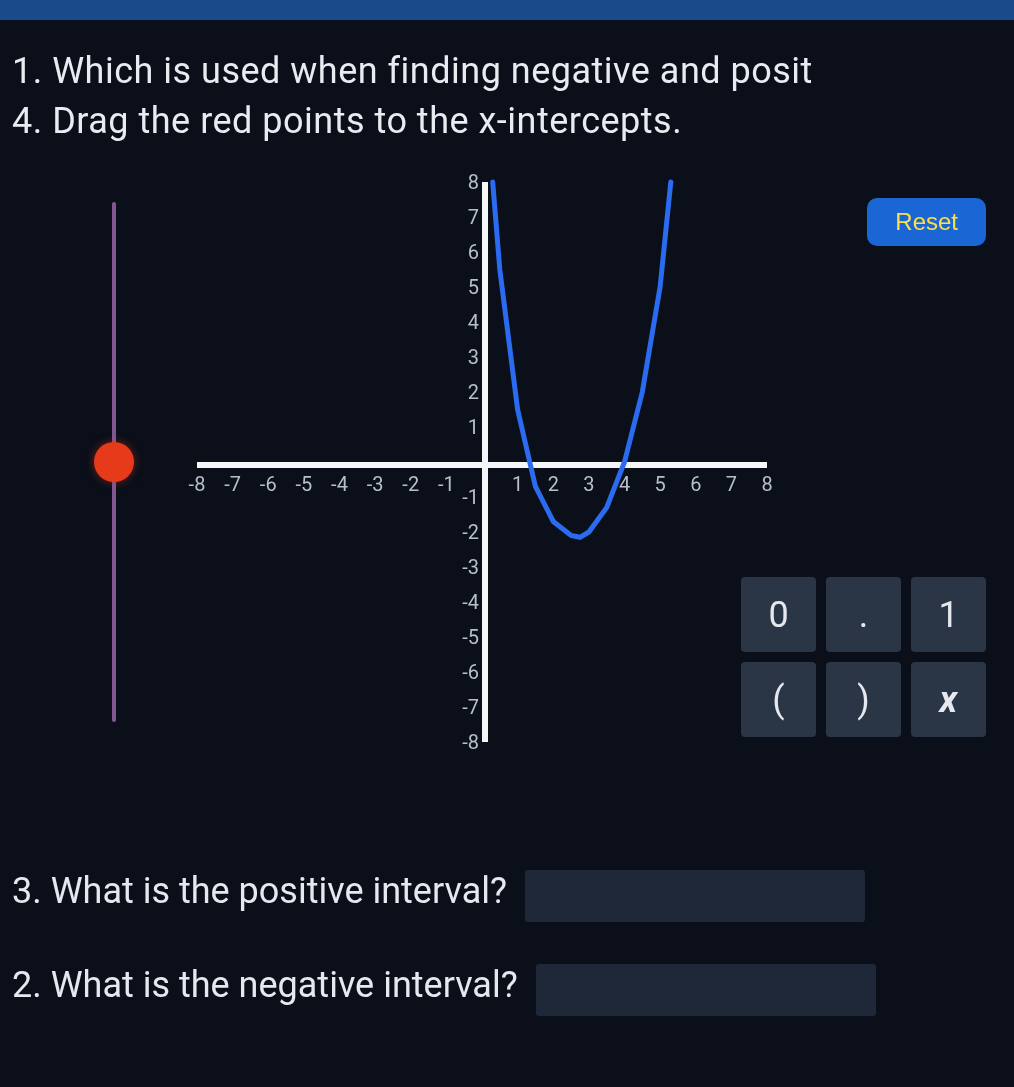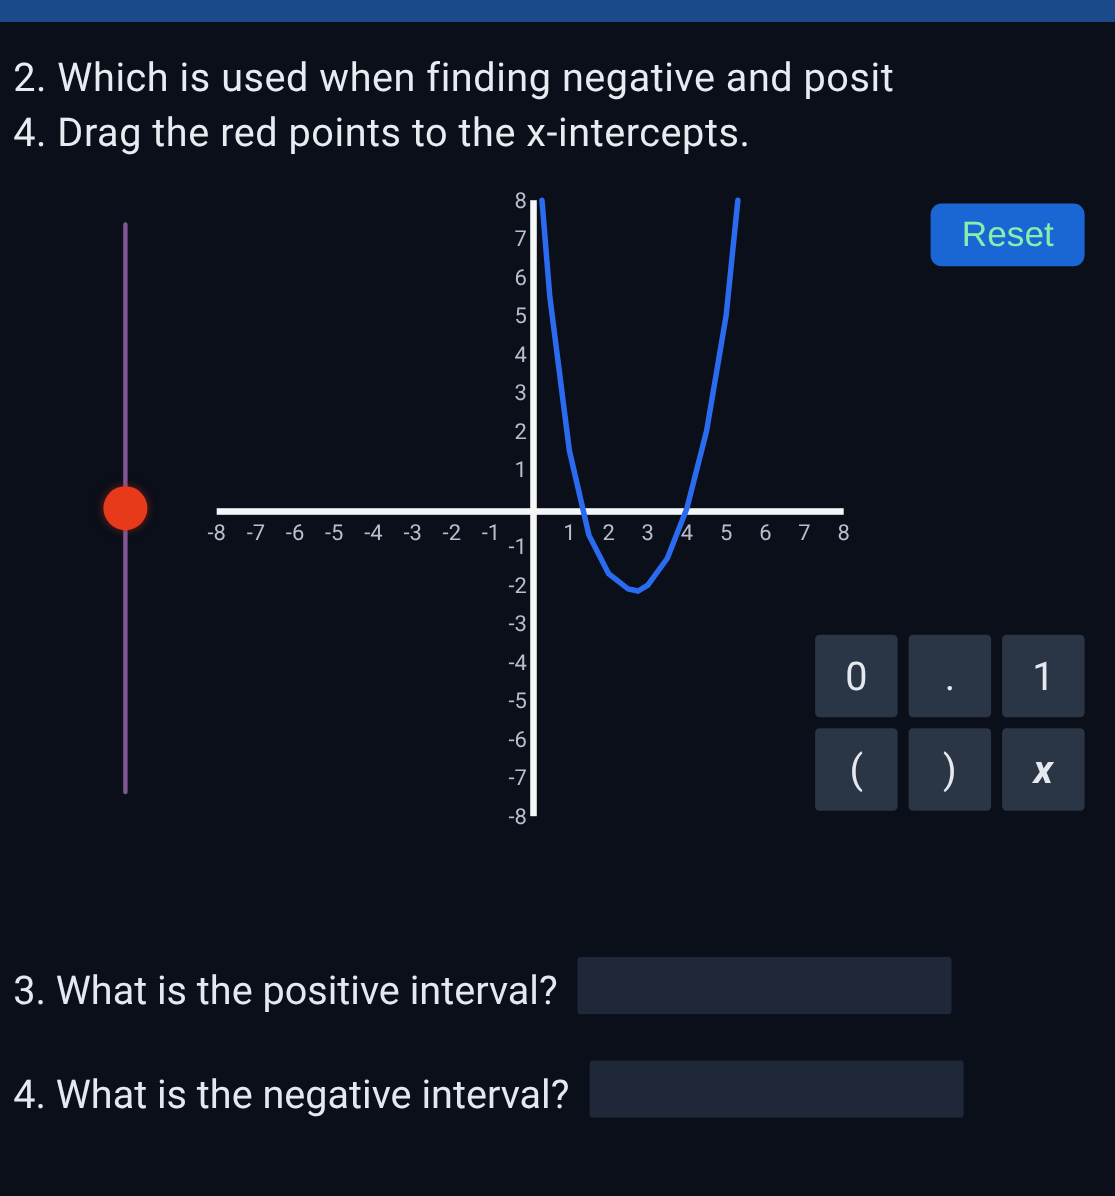--- a/index.html
+++ b/index.html
@@ -110,24 +110,24 @@
     position: absolute;
     left: 0;
     top: 0;
     width: 570px;
     height: 560px;
     overflow: visible;
   }
   .reset-btn {
     position: absolute;
     right: 28px;
-    top: 3px;
+    top: 16px;
     background: #1a66d4;
-    color: #86efac;
-    font-size: 32px;
+    color: #fde047;
+    font-size: 24px;
     padding: 10px 28px;
     border-radius: 10px;
     border: none;
     cursor: pointer;
   }
   .keypad {
     position: absolute;
     right: 28px;
     top: 395px;
     display: grid;
@@ -148,21 +148,21 @@
   }
   .key.x { font-style: italic; font-weight: bold; }
   .bottom-questions {
     position: absolute;
     left: 12px;
     top: 870px;
     width: 990px;
   }
   .q-row {
     display: flex;
-    align-items: flex-end;
+    align-items: flex-start;
     margin-bottom: 42px;
   }
   .q-text {
     font-size: 36px;
     color: #e5e8ee;
     white-space: nowrap;
   }
   .q-input {
     margin-left: 18px;
     background: #1e2838;
@@ -174,21 +174,21 @@
     padding: 0 12px;
     border-radius: 3px;
   }
 </style>
 </head>
 <body>
 
 <div class="top-bar"></div>
 
 <div class="content">
-  <div class="question-line">2. Which is used when finding negative and posit</div>
+  <div class="question-line">1. Which is used when finding negative and posit</div>
   <div class="question-line">4. Drag the red points to the x-intercepts.</div>
 
   <div class="interactive-area">
 
     <div class="slider-track"></div>
     <div class="slider-dot"></div>
 
     <div class="graph">
       <div class="axis-x"></div>
       <div class="axis-y"></div>
@@ -245,16 +245,16 @@
     </div>
   </div>
 </div>
 
 <div class="bottom-questions">
   <div class="q-row">
     <span class="q-text">3. What is the positive interval?</span>
     <input class="q-input" value="" style="">
   </div>
   <div class="q-row">
-    <span class="q-text">4. What is the negative interval?</span>
+    <span class="q-text">2. What is the negative interval?</span>
     <input class="q-input" value="" style="">
   </div>
 </div>
 
 </body></html>

